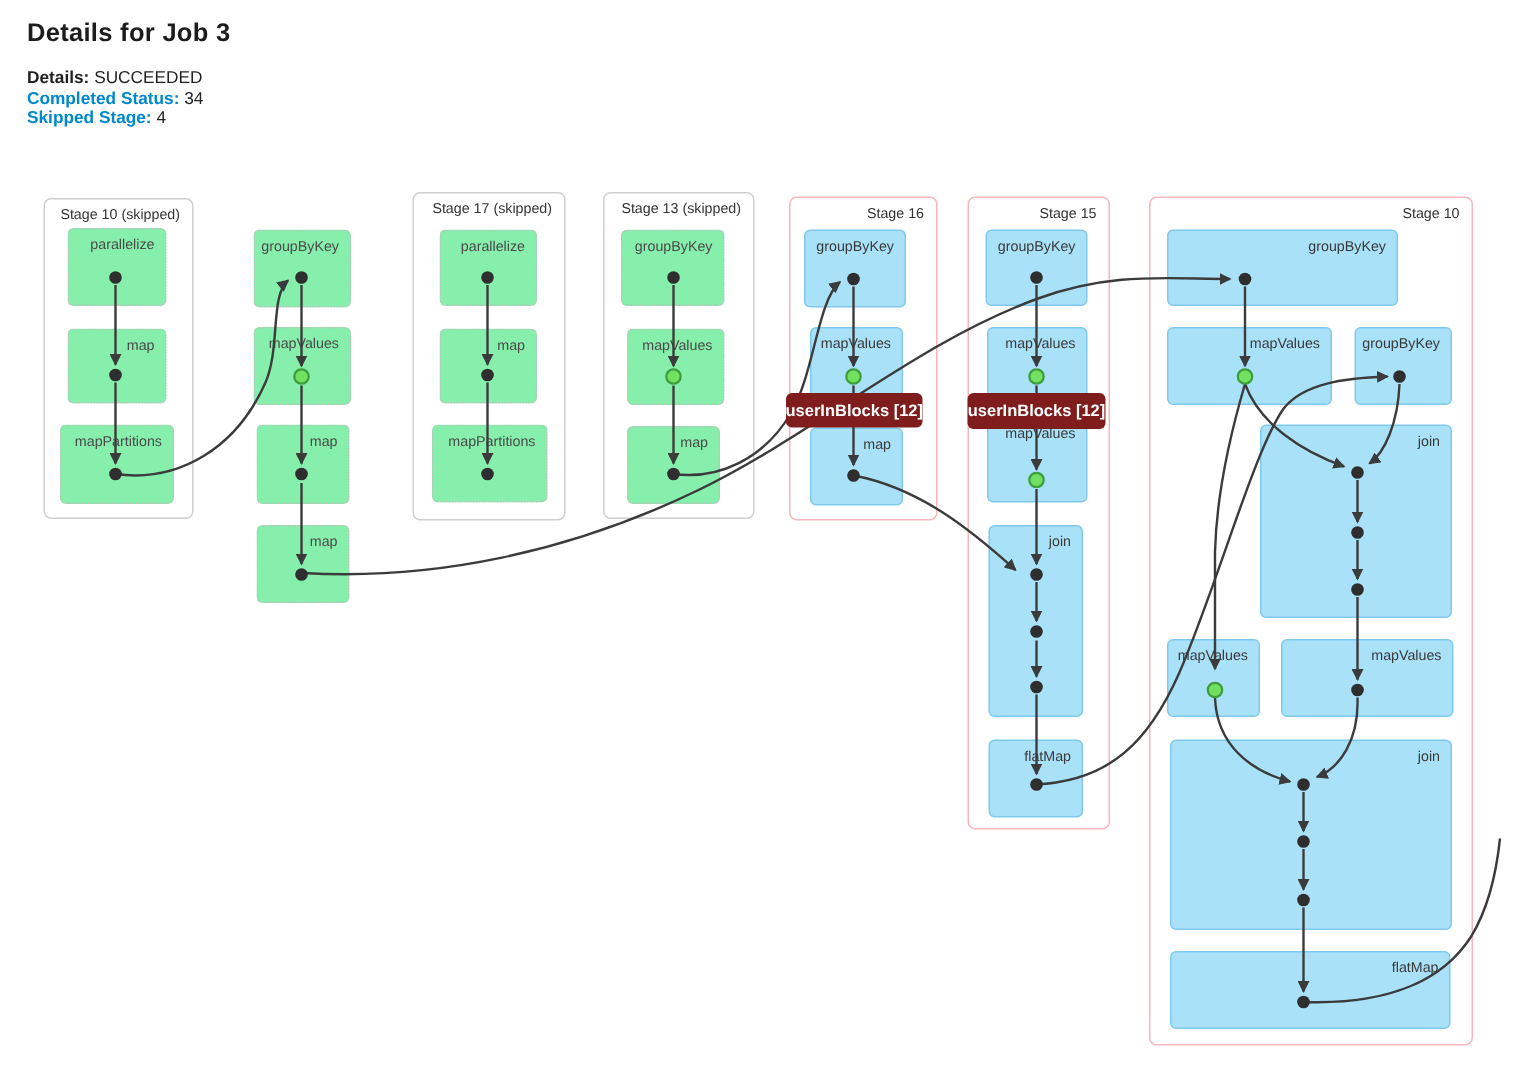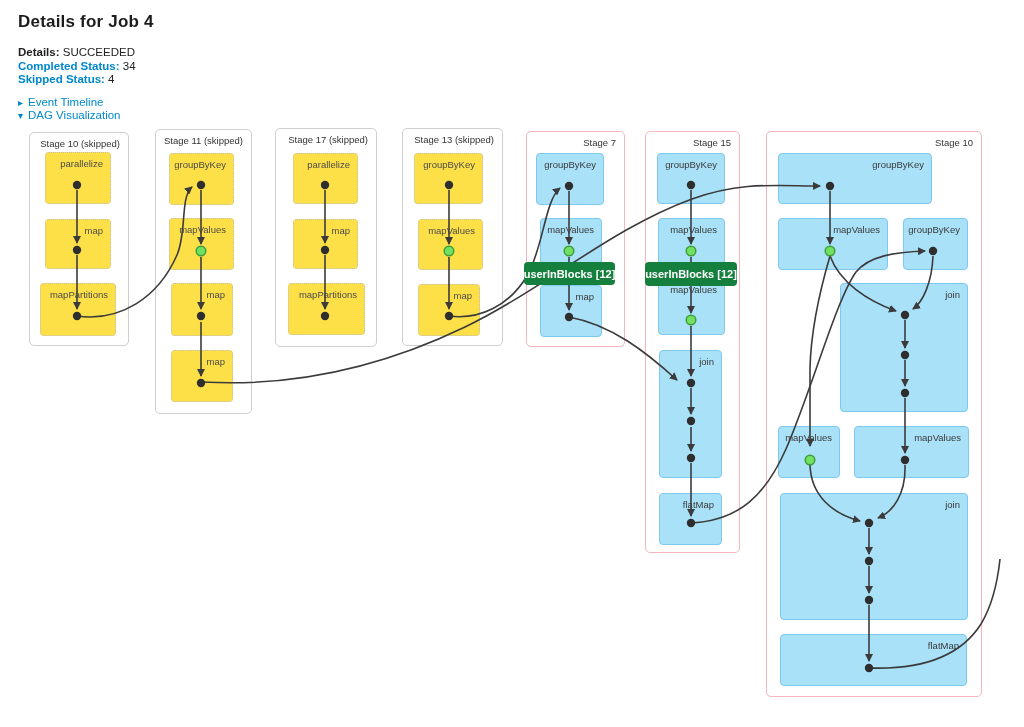--- a/index.html
+++ b/index.html
@@ -15,55 +15,47 @@
   .links{margin-top:9px;}
   .tri{display:inline-block;width:10px;color:#0088cc;font-size:10px;}
   .link-text{color:#0088cc;text-decoration:none;cursor:pointer;}
   
   #dag-canvas{position:absolute;left:0;top:0;width:1024px;height:652px;}
   .stage{position:absolute;border-radius:5px;background:#ffffff;box-sizing:border-box;z-index:1;}
   .stage.skipped{border:1px solid #cfcfcf;}
   .stage.active{border:1px solid #f7b6be;}
   .stage-title{position:absolute;top:5px;right:8px;font-size:9.5px;color:#333;white-space:nowrap;}
   .op{position:absolute;border-radius:4px;box-sizing:border-box;z-index:2;}
-  .op.skipped{background:#fde047;border:1px dotted #bfbfbf;}
+  .op.skipped{background:#86efac;border:1px dotted #bfbfbf;}
   .op.active{background:#a9e1f8;border:1px solid #7ec9ec;}
   .op-label{position:absolute;top:5px;right:7px;font-size:9.5px;color:#4a4a4a;white-space:nowrap;}
   .op.active .op-label{color:#3a3a3a;}
   #edge-layer{position:absolute;left:0;top:0;z-index:3;pointer-events:none;}
-  .tooltip{position:absolute;background:#15803d;color:#fff;border-radius:4px;z-index:5;
+  .tooltip{position:absolute;background:#7f1d1d;color:#fff;border-radius:4px;z-index:5;
     font-size:11px;font-weight:bold;display:flex;align-items:center;justify-content:center;
     white-space:nowrap;}
 </style>
 </head>
 <body>
 
 <div id="page">
 
   <div id="header">
-    <h2 id="page-title">Details for Job 4</h2>
+    <h2 id="page-title">Details for Job 3</h2>
     <div class="meta-line">
       <span class="meta-label">Details:</span>
       <span>SUCCEEDED</span>
     </div>
     <div class="meta-line">
       <span class="meta-label blue">Completed Status:</span>
       <span>34</span>
     </div>
     <div class="meta-line">
-      <span class="meta-label blue">Skipped Status:</span>
+      <span class="meta-label blue">Skipped Stage:</span>
       <span>4</span>
-    </div>
-    <div class="links">
-      <div class="link-row">
-        <span class="tri">▸</span><span class="link-text">Event Timeline</span>
-      </div>
-      <div class="link-row">
-        <span class="tri">▾</span><span class="link-text">DAG Visualization</span>
-      </div>
     </div>
   </div>
 
   <div id="dag-canvas">
     <svg id="edge-layer" width="1024" height="727" viewBox="0 0 1024 727">
       <defs>
         <marker id="arrowhead" markerUnits="userSpaceOnUse" markerWidth="9" markerHeight="8" refX="7" refY="4" orient="auto">
           <path d="M0,0 L8,4 L0,8 z" fill="#3b3b3b"></path>
         </marker>
       </defs>
@@ -147,23 +139,20 @@
       </div>
       <div class="op skipped" style="left: 45px; top: 152px; width: 66px; height: 52px;">
         <div class="op-label">parallelize</div>
       </div>
       <div class="op skipped" style="left: 45px; top: 219px; width: 66px; height: 50px;">
         <div class="op-label">map</div>
       </div>
       <div class="op skipped" style="left: 40px; top: 283px; width: 76px; height: 53px;">
         <div class="op-label">mapPartitions</div>
       </div>
-      <div class="stage skipped" style="left: 155px; top: 129px; width: 97px; height: 285px;">
-        <div class="stage-title">Stage 11 (skipped)</div>
-      </div>
       <div class="op skipped" style="left: 169px; top: 153px; width: 65px; height: 52px;">
         <div class="op-label">groupByKey</div>
       </div>
       <div class="op skipped" style="left: 169px; top: 218px; width: 65px; height: 52px;">
         <div class="op-label">mapValues</div>
       </div>
       <div class="op skipped" style="left: 171px; top: 283px; width: 62px; height: 53px;">
         <div class="op-label">map</div>
       </div>
       <div class="op skipped" style="left: 171px; top: 350px; width: 62px; height: 52px;">
@@ -187,21 +176,21 @@
       <div class="op skipped" style="left: 414px; top: 153px; width: 69px; height: 51px;">
         <div class="op-label">groupByKey</div>
       </div>
       <div class="op skipped" style="left: 418px; top: 219px; width: 65px; height: 51px;">
         <div class="op-label">mapValues</div>
       </div>
       <div class="op skipped" style="left: 418px; top: 284px; width: 62px; height: 52px;">
         <div class="op-label">map</div>
       </div>
       <div class="stage active" style="left: 526px; top: 131px; width: 99px; height: 216px;">
-        <div class="stage-title">Stage 7</div>
+        <div class="stage-title">Stage 16</div>
       </div>
       <div class="op active" style="left: 536px; top: 153px; width: 68px; height: 52px;">
         <div class="op-label">groupByKey</div>
       </div>
       <div class="op active" style="left: 540px; top: 218px; width: 62px; height: 49px;">
         <div class="op-label">mapValues</div>
       </div>
       <div class="op active" style="left: 540px; top: 285px; width: 62px; height: 52px;">
         <div class="op-label">map</div>
       </div>

